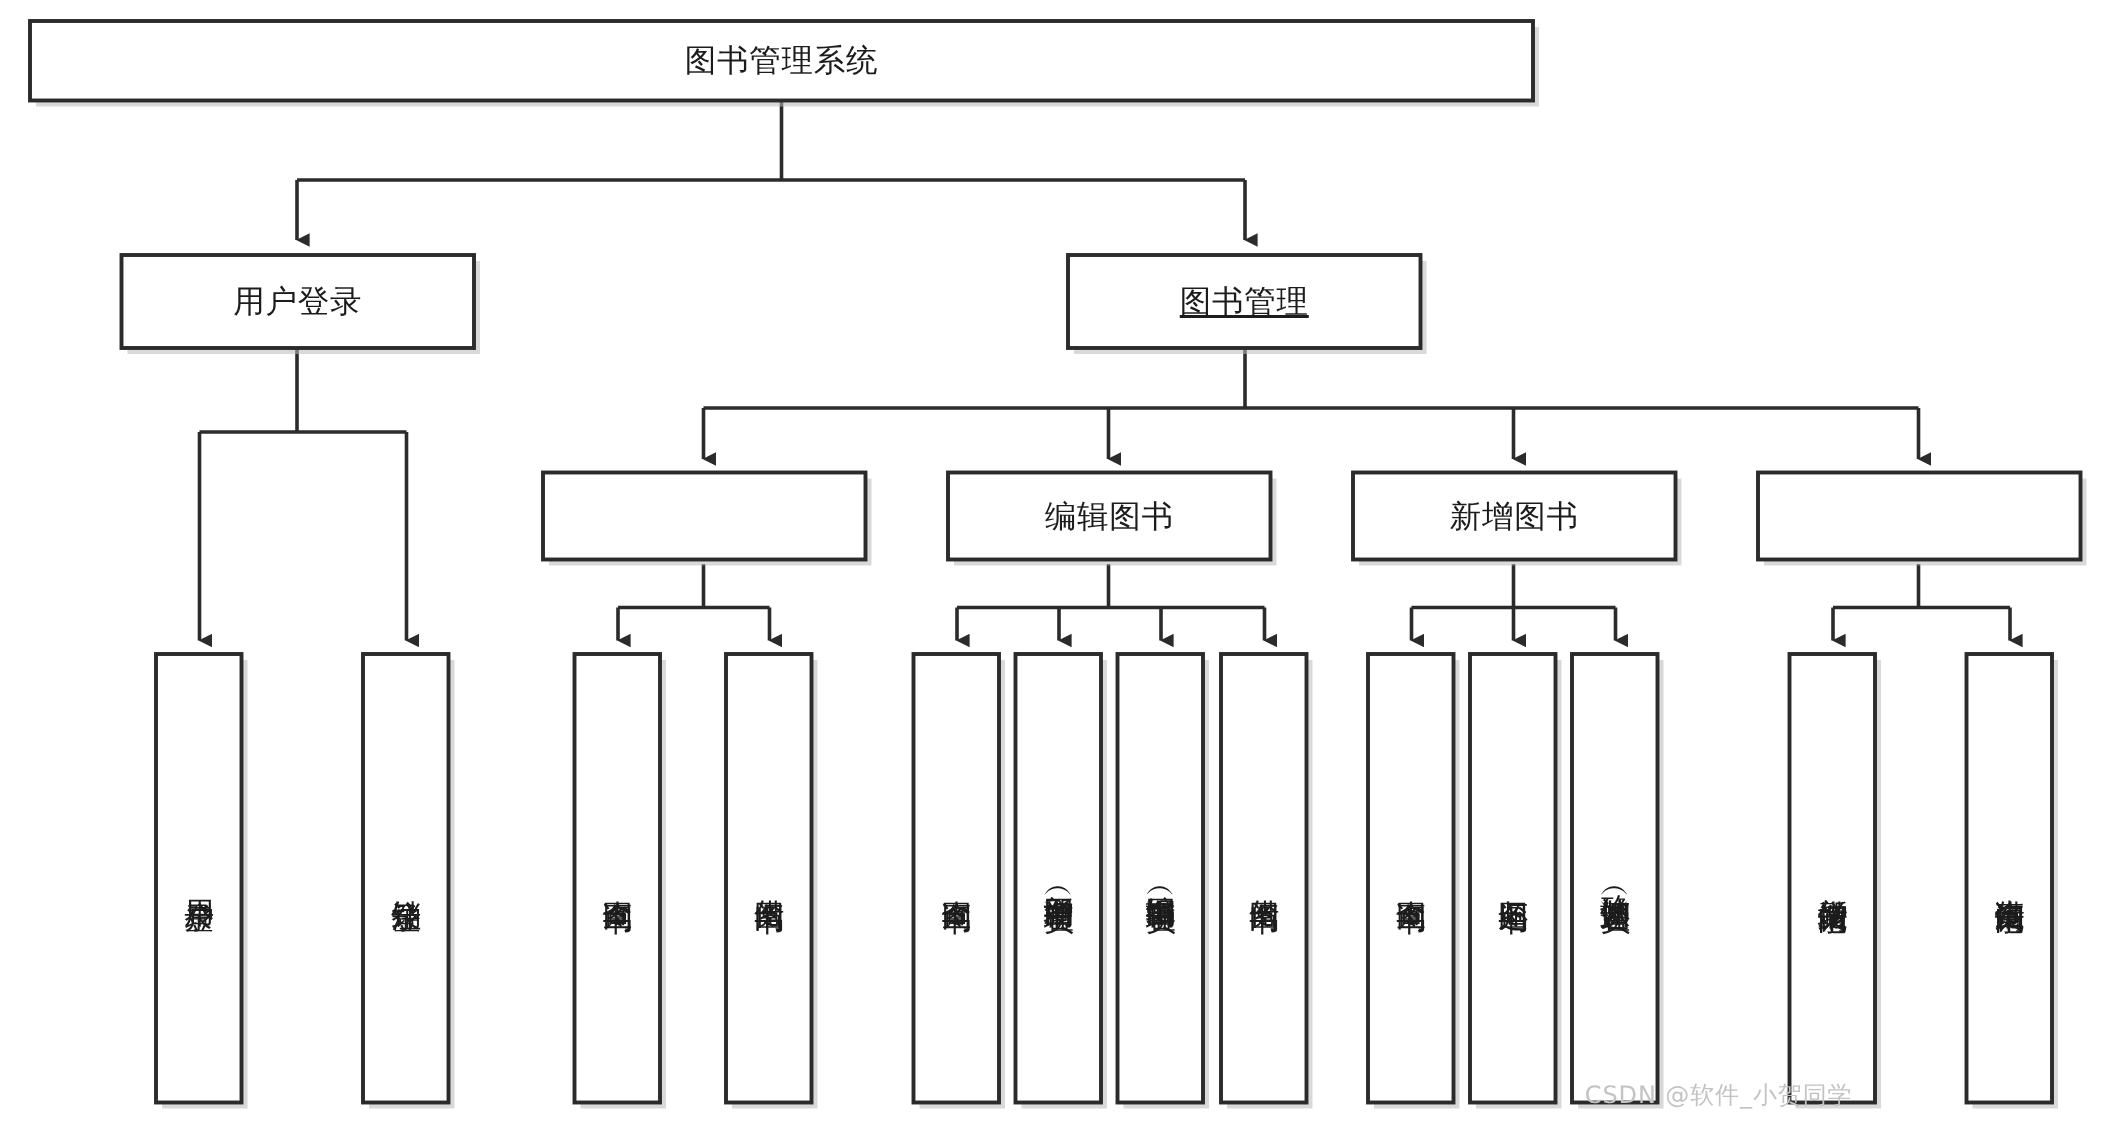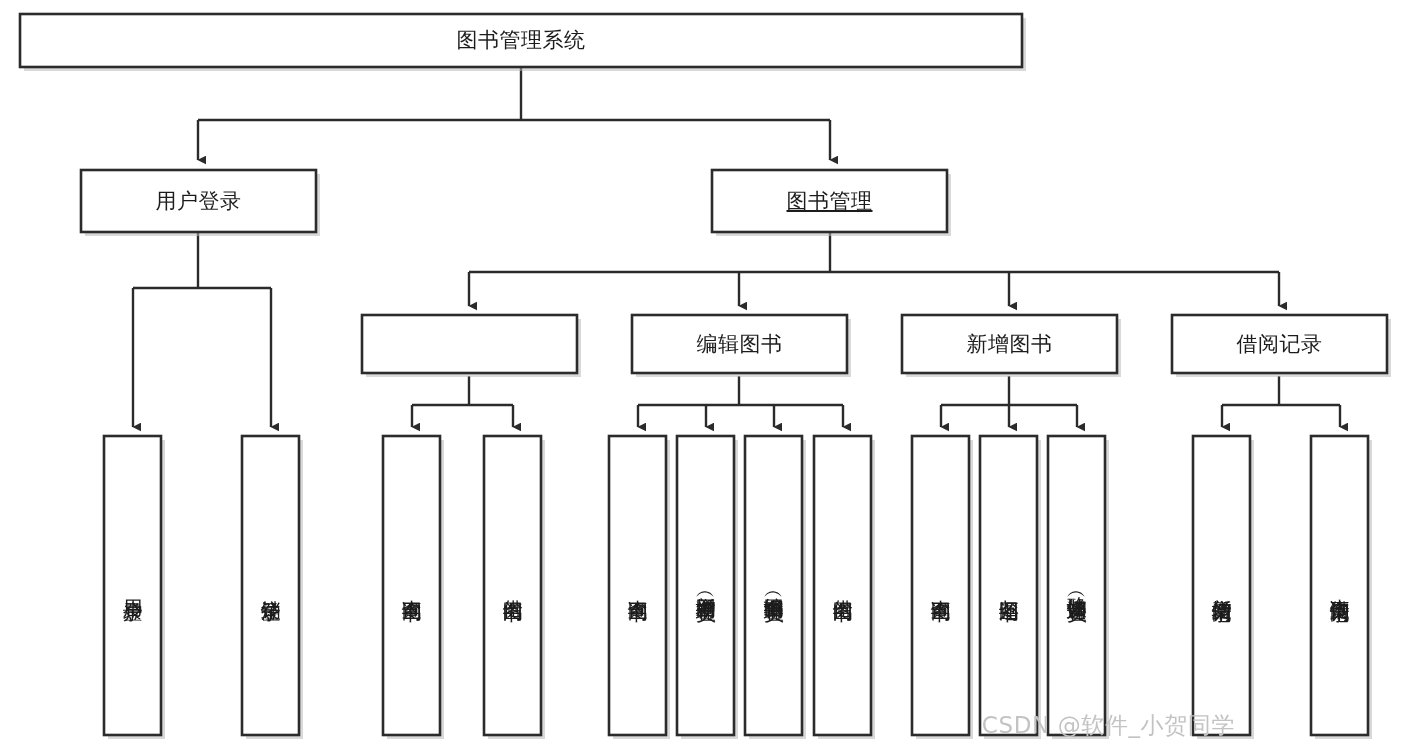--- a/index.html
+++ b/index.html
@@ -67,21 +67,21 @@
     text-orientation: upright;
     letter-spacing: 1px;
     white-space: nowrap;
     pointer-events: none;
   }
   .watermark {
     position: absolute;
     right: 12px;
     bottom: 6px;
     color: #c3c3c3;
-    font-size: 23px;
+    font-size: 16px;
     letter-spacing: 0.6px;
     white-space: nowrap;
     pointer-events: none;
   }
 </style>
 </head>
 <body>
 
 <div id="diagram-root">
 
@@ -199,21 +199,20 @@
     </g>
   </svg>
 
   <div class="node-label-h" style="left:20px; top:14px; width:1002px; height:53px;">图书管理系统</div>
 
   <div class="node-label-h" style="left:81px; top:170px; width:235px; height:62px;">用户登录</div>
   <div class="node-label-h" style="left:712px; top:170px; width:235px; height:62px;text-decoration:underline;">图书管理</div>
 
   <div class="node-label-h" style="left:632px; top:315px; width:215px; height:58px;">编辑图书</div>
   <div class="node-label-h" style="left:902px; top:315px; width:215px; height:58px;">新增图书</div>
-  <div class="node-label-h" style="left:1172px; top:315px; width:215px; height:58px;">借阅记录</div>
 
   <div class="node-label-v" style="left:104px; top:436px; width:57px; height:299px;">用户登录</div>
   <div class="node-label-v" style="left:242px; top:436px; width:57px; height:299px;">注销登录</div>
   <div class="node-label-v" style="left:383px; top:436px; width:57px; height:299px;">查询图书</div>
   <div class="node-label-v" style="left:484px; top:436px; width:57px; height:299px;">借阅图书</div>
   <div class="node-label-v" style="left:609px; top:436px; width:57px; height:299px;">查询图书</div>
   <div class="node-label-v" style="left:677px; top:436px; width:57px; height:299px;">新增图书（管理员）</div>
   <div class="node-label-v" style="left:745px; top:436px; width:57px; height:299px;">编辑图书（管理员）</div>
   <div class="node-label-v" style="left:814px; top:436px; width:57px; height:299px;">借阅图书</div>
   <div class="node-label-v" style="left:912px; top:436px; width:57px; height:299px;">查询图书</div>

